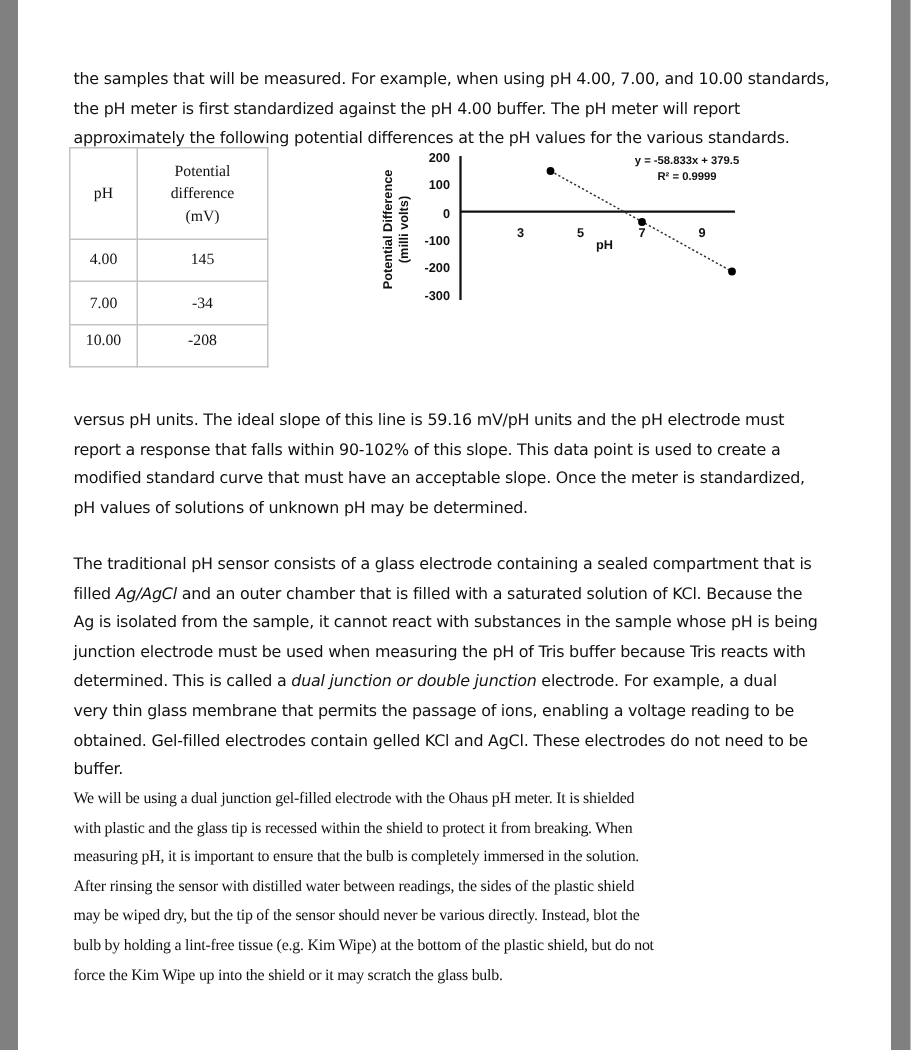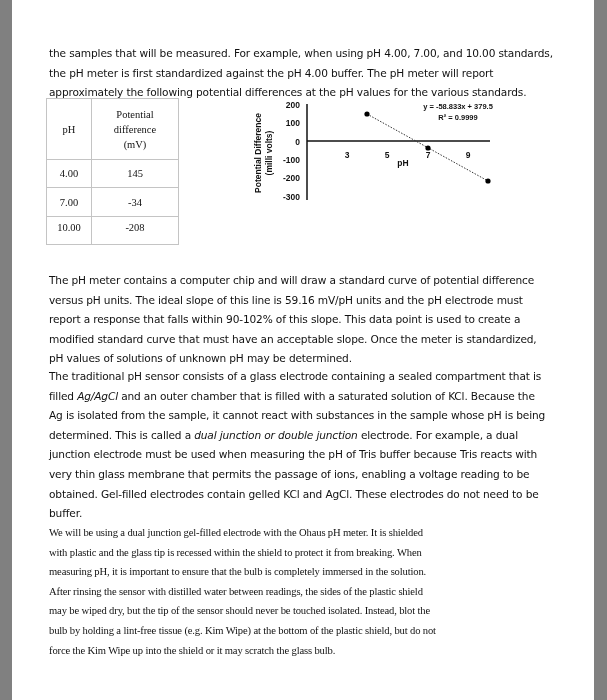--- a/index.html
+++ b/index.html
@@ -71,39 +71,38 @@
   <text x="153" y="68" text-anchor="middle">pH</text>
   <line x1="117" y1="16" x2="238" y2="83" stroke="#333" stroke-width="1" stroke-dasharray="1.5,1.5"></line>
   <circle cx="117" cy="16" r="2.6" fill="#000"></circle>
   <circle cx="178" cy="50" r="2.6" fill="#000"></circle>
   <circle cx="238" cy="83" r="2.6" fill="#000"></circle>
   <text x="208" y="11" text-anchor="middle" font-size="7.5">y = -58.833x + 379.5</text>
   <text x="208" y="22" text-anchor="middle" font-size="7.5">R² = 0.9999</text>
 </svg>
 
 <div class="txt" style="top:269px;">
-  <p> The pH meter contains a computer chip and will draw a standard curve of potential difference</p>
   <p>versus pH units. The ideal slope of this line is 59.16 mV/pH units and the pH electrode must</p>
   <p>report a response that falls within 90-102% of this slope. This data point is used to create a</p>
   <p>modified standard curve that must have an acceptable slope. Once the meter is standardized,</p>
   <p>pH values of solutions of unknown pH may be determined.</p>
 </div>
 
 <div class="txt" style="top:365px;">
   <p>The traditional pH sensor consists of a glass electrode containing a sealed compartment that is</p>
   <p><span>filled </span><i>Ag/AgCl</i><span> and an outer chamber that is filled with a saturated solution of KCl. Because the</span></p>
   <p>Ag is isolated from the sample, it cannot react with substances in the sample whose pH is being</p>
+  <p>junction electrode must be used when measuring the pH of Tris buffer because Tris reacts with</p>
   <p><span>determined. This is called a </span><i>dual junction or double junction</i><span> electrode. For example, a dual</span></p>
-  <p>junction electrode must be used when measuring the pH of Tris buffer because Tris reacts with</p>
   <p>very thin glass membrane that permits the passage of ions, enabling a voltage reading to be</p>
   <p>obtained. Gel-filled electrodes contain gelled KCl and AgCl. These electrodes do not need to be</p>
   <p>buffer.</p>
 </div>
 
 <div class="txt" style="top:522px;font-family:Liberation Serif, serif;">
   <p>We will be using a dual junction gel-filled electrode with the Ohaus pH meter. It is shielded</p>
   <p>with plastic and the glass tip is recessed within the shield to protect it from breaking. When</p>
   <p>measuring pH, it is important to ensure that the bulb is completely immersed in the solution.</p>
   <p>After rinsing the sensor with distilled water between readings, the sides of the plastic shield</p>
-  <p>may be wiped dry, but the tip of the sensor should never be touched isolated. Instead, blot the</p>
+  <p>may be wiped dry, but the tip of the sensor should never be various directly. Instead, blot the</p>
   <p>bulb by holding a lint-free tissue (e.g. Kim Wipe) at the bottom of the plastic shield, but do not</p>
   <p>force the Kim Wipe up into the shield or it may scratch the glass bulb.</p>
 </div>
 
 </body></html>

